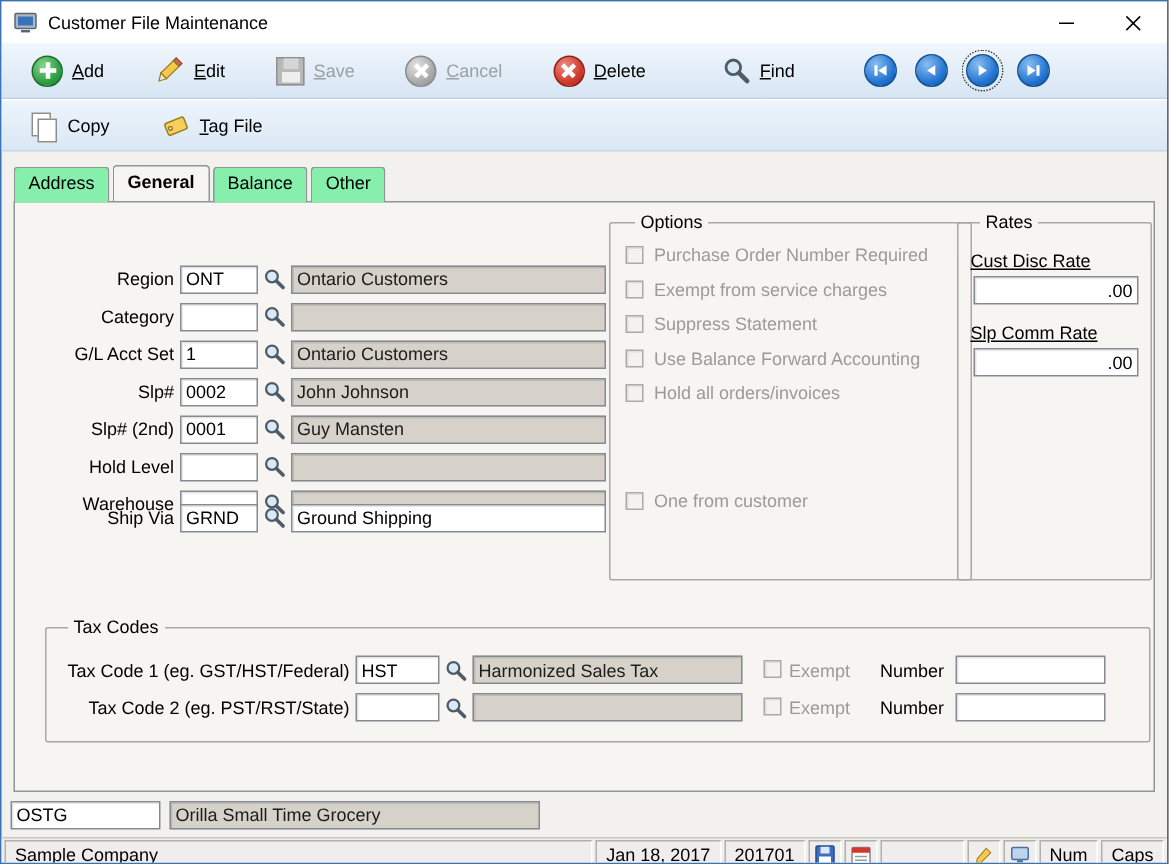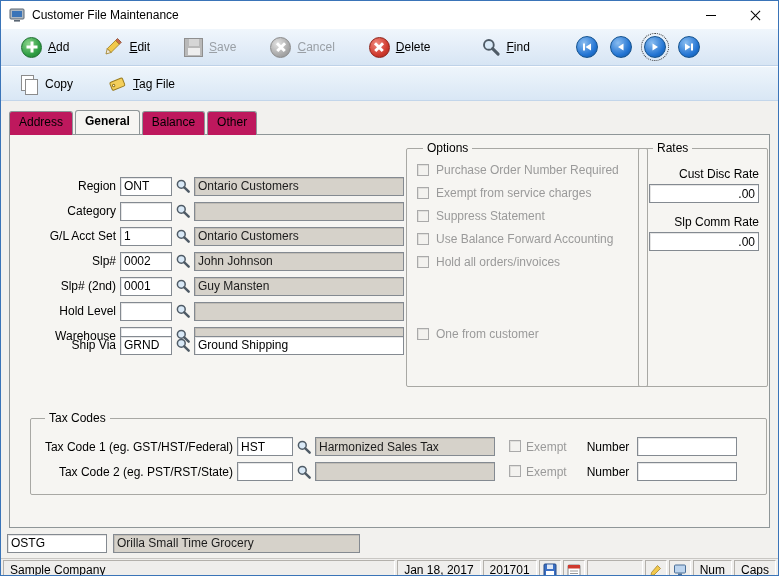--- a/index.html
+++ b/index.html
@@ -74,21 +74,21 @@
   .icon-copy::before { content:""; position:absolute; left:2px; top:1px; width:11px; height:14px;
     background:#fff; border:1px solid #8c8c8c; }
   .icon-copy::after { content:""; position:absolute; left:6px; top:5px; width:11px; height:14px;
     background:#fff; border:1px solid #8c8c8c; }
 
   .mag { width:16px; height:16px; }
   .mag-find { width:20px; height:20px; }
 
   
   .tabstrip { display:flex; margin:9px 0 0 8px; position:relative; z-index:2; flex:0 0 auto; }
-  .tab { padding:3px 9px 4px; border:1px solid #8f9698; border-bottom:none; background:#be185d;
+  .tab { padding:3px 9px 4px; border:1px solid #8f9698; border-bottom:none; background:#86efac;
     margin-right:2px; border-radius:3px 3px 0 0; cursor:default; position:relative; top:1px; }
   .tab.active { background:#f6f5f2; font-weight:bold; top:0; padding-bottom:6px; z-index:3; }
 
   
   .page { margin:0 8px; border:1px solid #8f9698; background:#f6f5f2; height:394px;
     position:relative; flex:0 0 auto; }
 
   input { font-family:"Liberation Sans", sans-serif; font-size:12px; height:19px; padding:1px 3px;
     border:1px solid #848a91; background:#fff; box-shadow:inset 1px 1px 0 rgba(0,0,0,0.10); }
   input.ro { background:#d6d2ca; color:#1c1c1c; }
@@ -103,21 +103,21 @@
   legend { font-size:12px; padding:0 4px; margin-left:6px; }
 
   .fs-options { left:396px; top:6px; width:242px; height:246px; padding:8px 10px; }
   .cbrow { display:flex; align-items:center; gap:7px; margin-bottom:9px; }
   .cbrow .cblabel { color:#9a9a9a; }
   .cb { width:12px; height:12px; border:1px solid #aaa; background:#f3f2ef;
     box-shadow:inset 1px 1px 0 rgba(0,0,0,0.08); flex:0 0 auto; }
   .cbrow.one-time { margin-top:58px; }
 
   .fs-rates { left:628px; top:6px; width:128px; height:246px; padding:6px 8px; }
-  .rate-label { text-align:right; margin-top:6px; }
+  .rate-label { margin-top:6px;text-decoration:underline; }
   .rate-input { width:110px; text-align:right; margin-top:3px; margin-left:2px; }
 
   .fs-tax { left:20px; top:276px; width:737px; height:84px; padding:6px 8px; }
   .trow { display:flex; align-items:center; margin-top:6px; }
   .tlabel { width:194px; text-align:right; margin-right:4px; }
   .tax-code-input { width:56px; }
   .tax-desc { width:180px; }
   .exempt { display:flex; align-items:flex-start; gap:5px; margin-left:14px; }
   .exempt .cblabel { color:#9a9a9a; }
   .number-label { margin-left:20px; }

